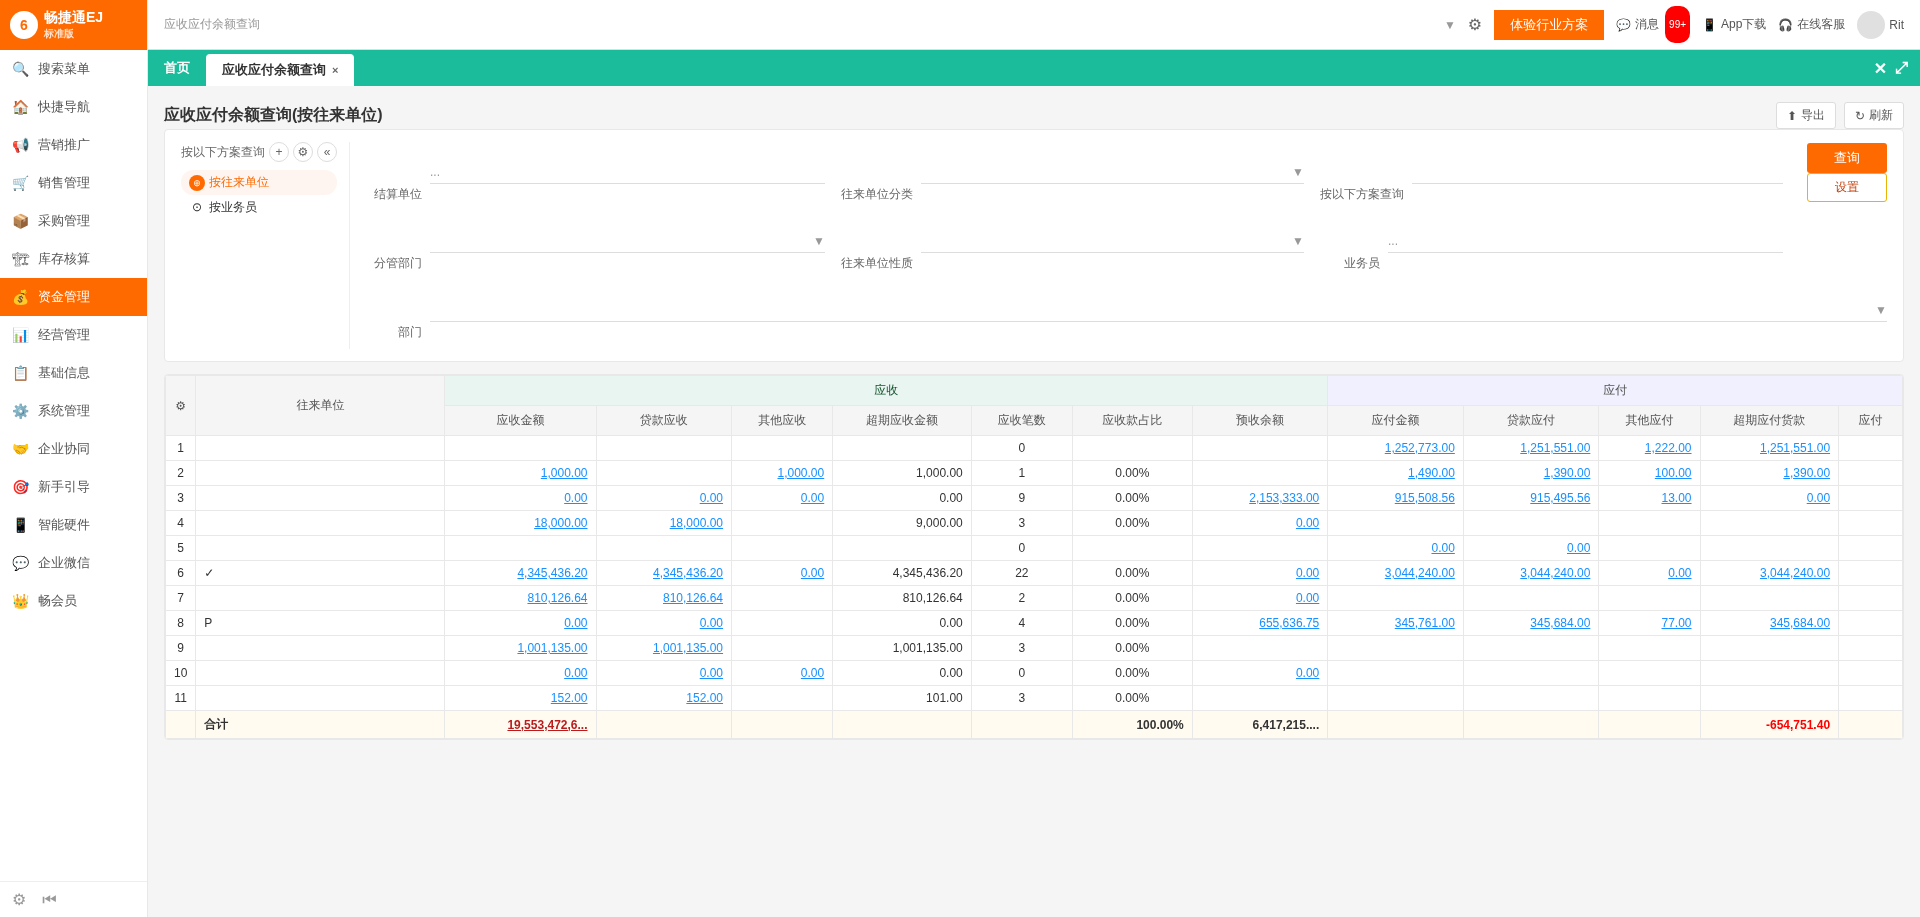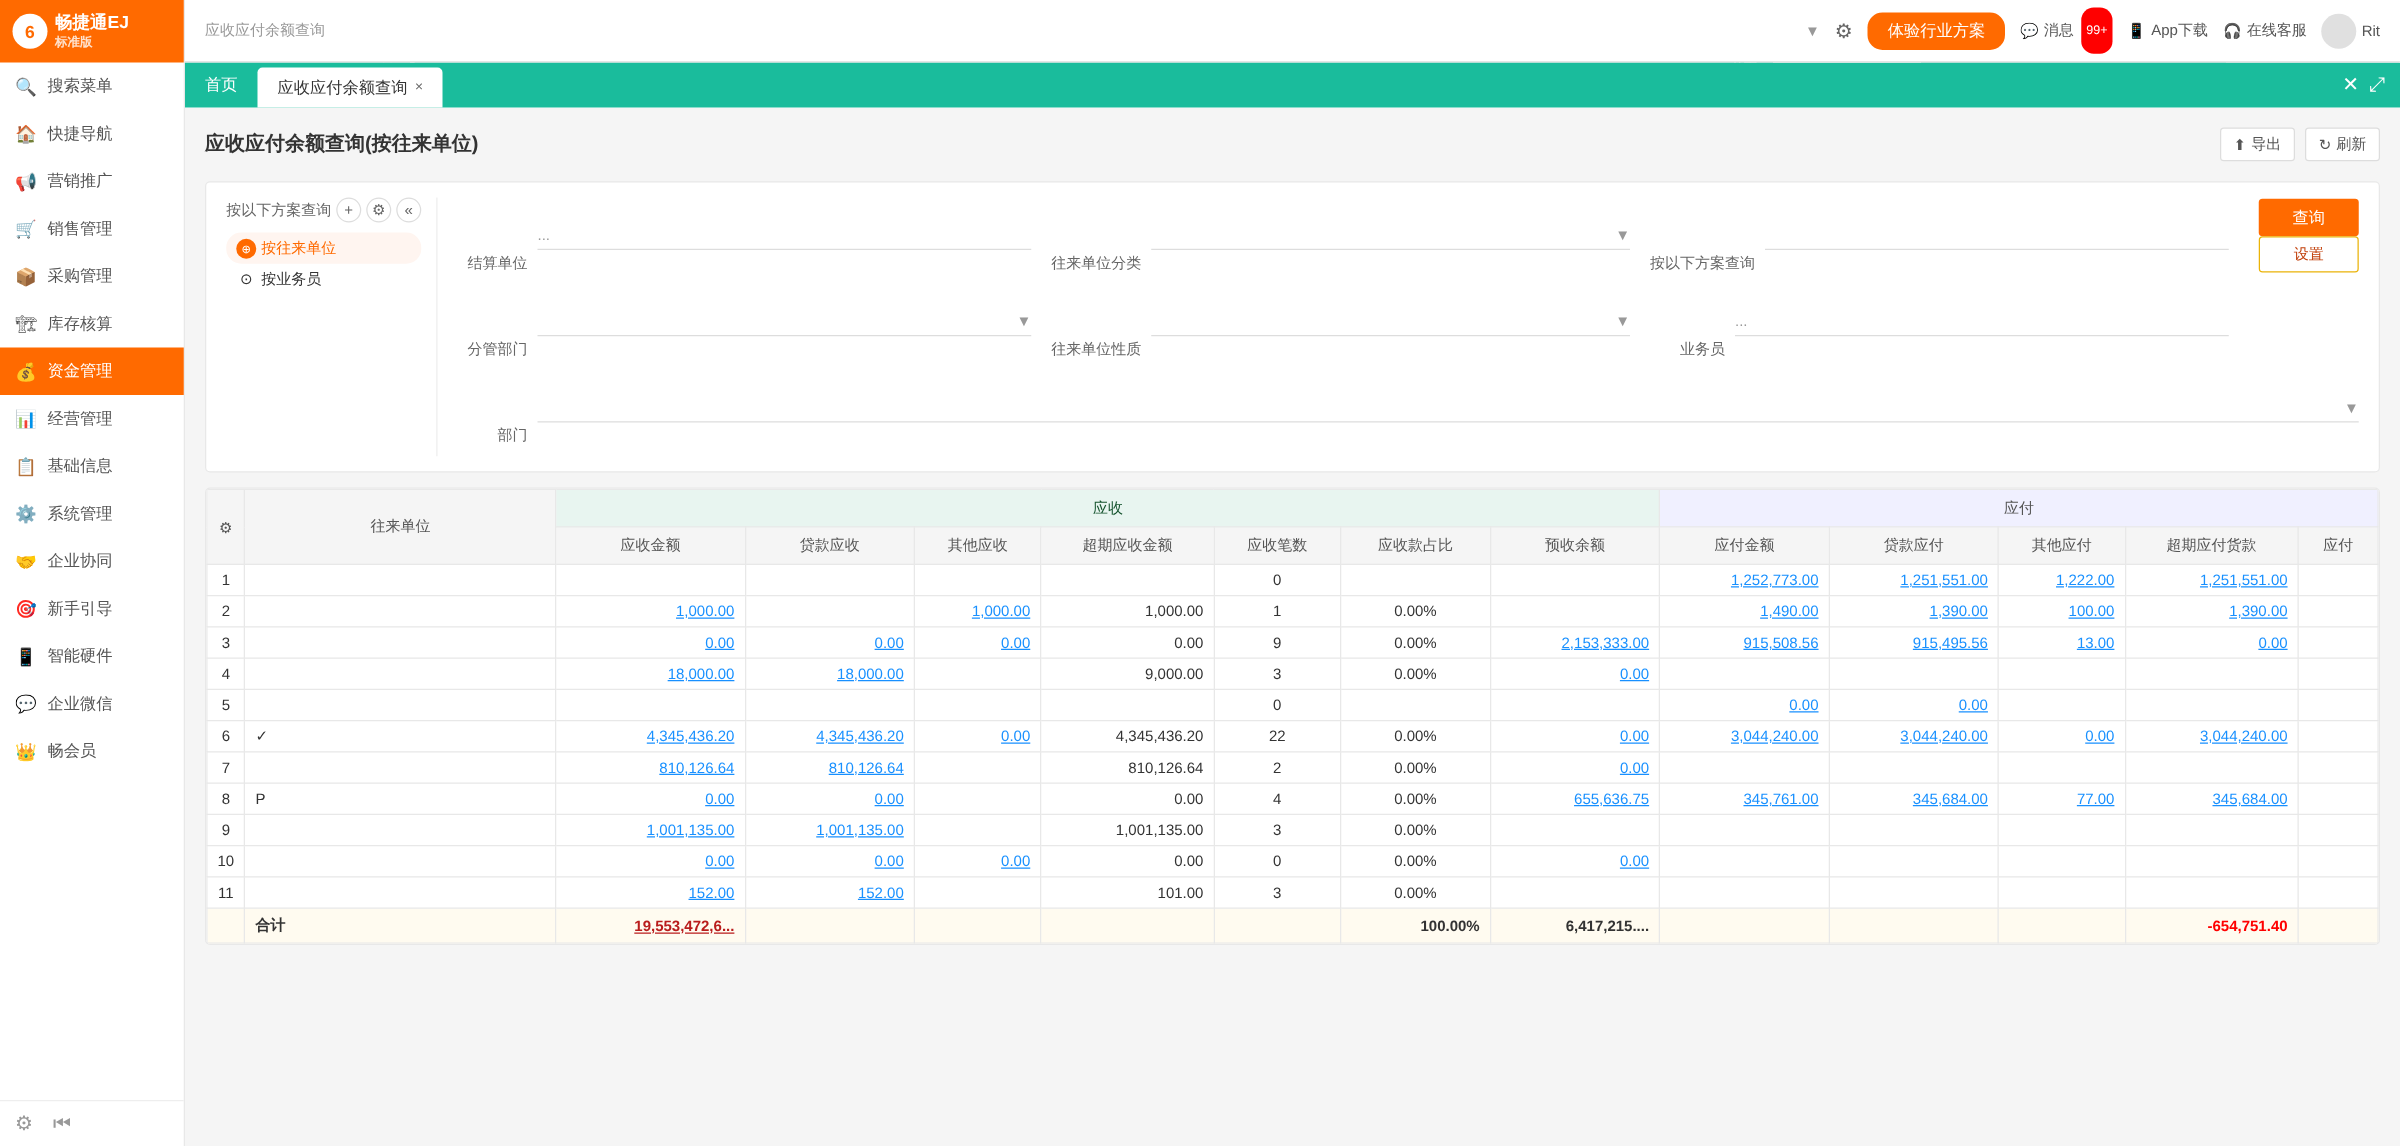--- a/index.html
+++ b/index.html
@@ -32,38 +32,38 @@
     }
 
     
     .header {
       position: fixed; left: 148px; top: 0; right: 0; height: 50px;
       background: #fff; border-bottom: 1px solid #ddd;
       display: flex; align-items: center; padding: 0 16px; gap: 12px; z-index: 100;
     }
     .btn-solution {
       background: #ff6a00; color: white; border: none; padding: 6px 16px;
-      border-radius: 12px; cursor: pointer; font-size: 13px;
+      border-radius: 0; cursor: pointer; font-size: 13px;
     }
     .header-icon-item {
       display: flex; align-items: center; gap: 4px; cursor: pointer; color: #555; font-size: 12px;
     }
     .badge-red {
       background: #f00; color: white; border-radius: 10px; font-size: 10px;
       padding: 13px 4px; margin-left: 2px;
     }
     .user-avatar {
       width: 28px; height: 28px; background: #e0e0e0; border-radius: 50%;
       display: inline-block;
     }
 
     
     .tab-bar {
       position: fixed; left: 148px; top: 50px; right: 0; height: 36px;
-      background: #1abc9c; display: flex; align-items: stretch; z-index: 99;
+      background: #1abc9c; display: flex; align-items: stretch; z-index: 99; font-weight: bold;
     }
     .tab-item {
       display: flex; align-items: center; padding: 0 16px; cursor: pointer;
       color: rgba(255,255,255,0.8); font-size: 13px; gap: 6px;
     }
     .tab-item.home { color: white; }
     .tab-item.active {
       background: white; color: #333; border-radius: 4px 4px 0 0; margin-top: 4px;
       padding: 0 16px 0 16px;
     }
@@ -75,21 +75,21 @@
 
     
     .main-content {
       margin-left: 148px; margin-top: 86px; padding: 16px;
       min-height: calc(100vh - 86px); background: #f5f5f5;
     }
 
     
     .page-header {
       display: flex; align-items: center; justify-content: space-between;
-      margin-bottom: 16px;
+      margin-bottom: 0;
       gap: 32px;
     }
     .page-title { font-size: 16px; font-weight: bold; color: #333; }
     .page-header-actions { display: flex; gap: 8px; align-items: center; }
     .btn-export, .btn-refresh {
       display: flex; align-items: center; gap: 4px;
       border: 1px solid #ddd; background: white; padding: 4px 10px;
       border-radius: 3px; cursor: pointer; font-size: 12px; color: #555;
     }
 

